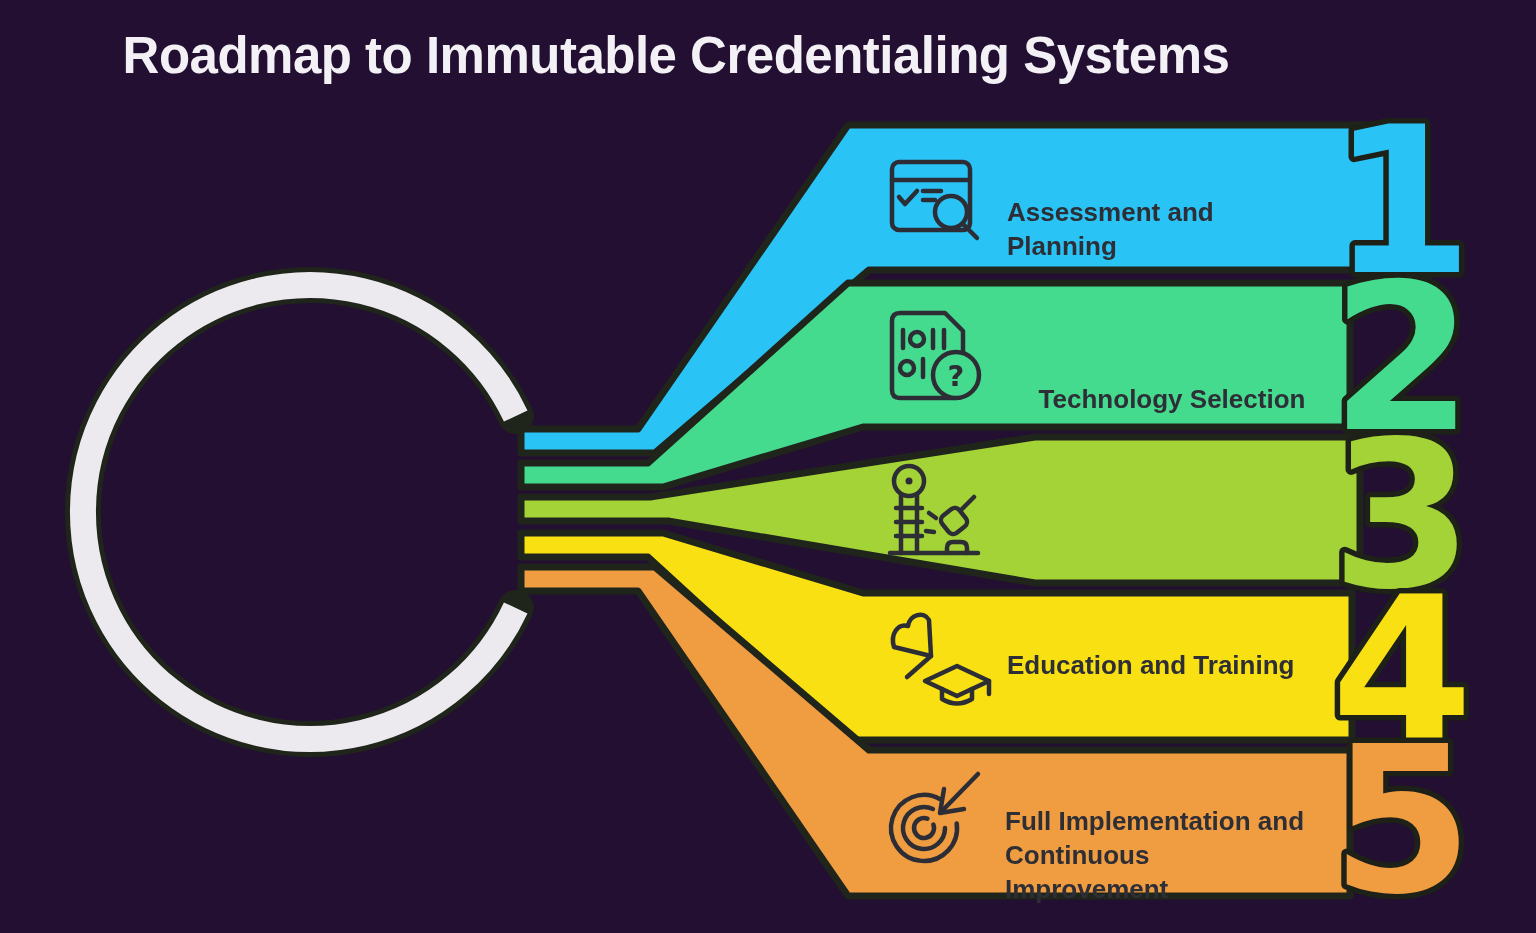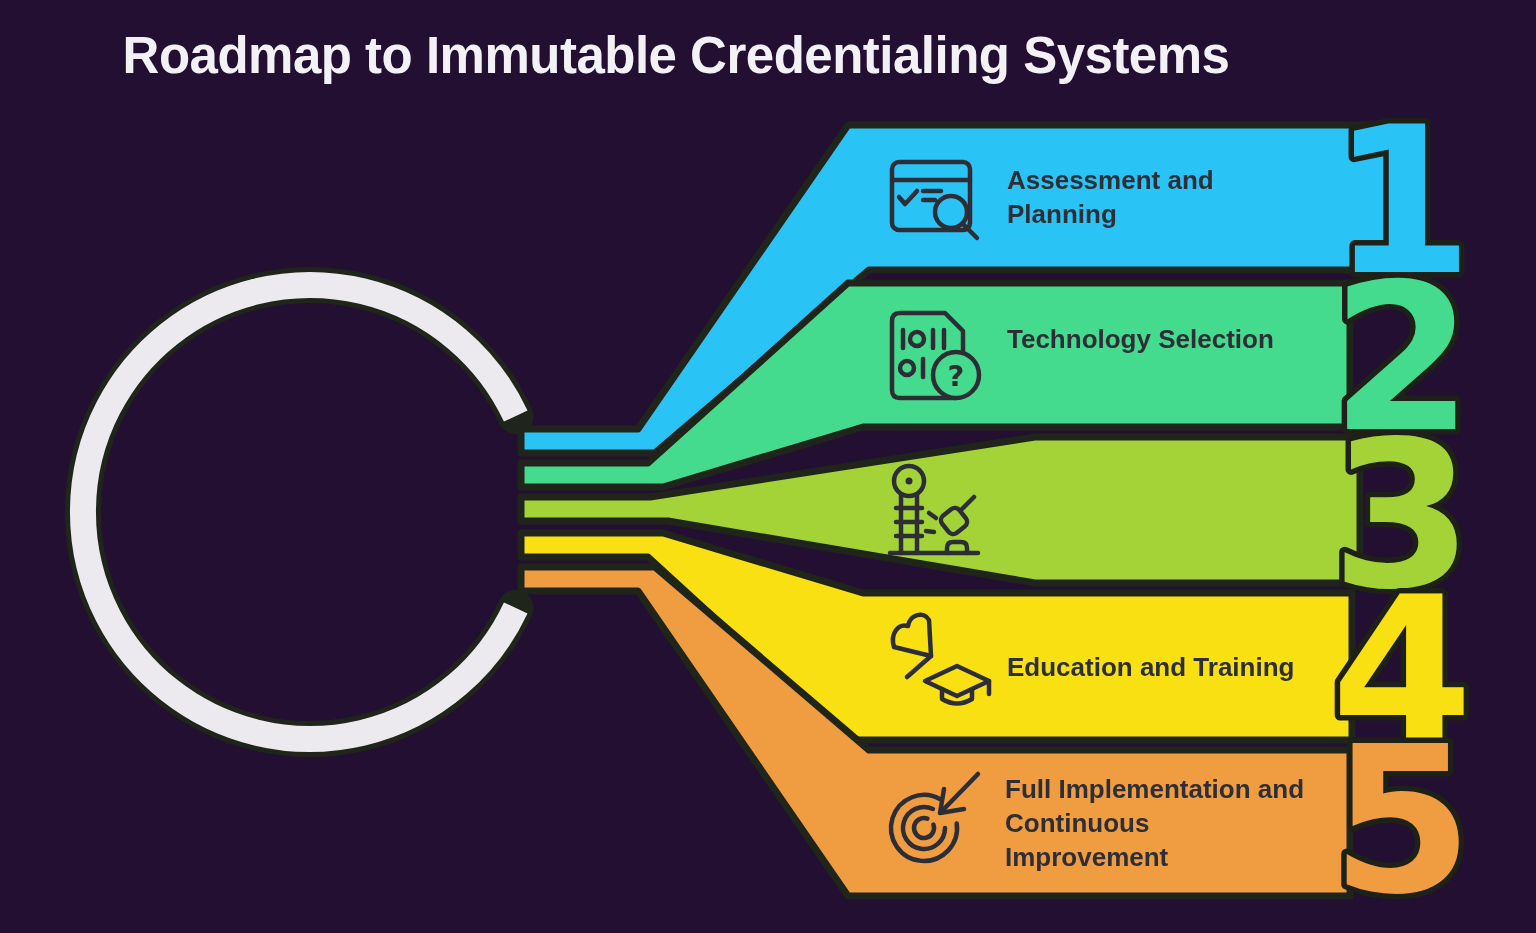--- a/index.html
+++ b/index.html
@@ -11,26 +11,26 @@
   .page-title{
     position:absolute;left:0;top:26px;width:1352px;text-align:center;
     font-size:51px;font-weight:700;letter-spacing:-0.5px;color:#f3f1f5;
   }
   .hub-label{
     position:absolute;left:130px;top:470px;width:360px;text-align:center;
     font-size:36px;line-height:44px;font-weight:700;color:#f1eff3;
   }
   .step-label{
     position:absolute;left:1007px;width:330px;
-    font-size:26px;line-height:34px;font-weight:700;color:#2e2e36;
+    font-size:26px;line-height:34px;font-weight:700;color:#2e2e36;margin-top:32px;
   }
   .step-label.l1{top:163px;}
-  .step-label.l2{top:322px;}
+  .step-label.l2{top:350px;text-align:center;}
   .step-label.l3{top:494px;}
-  .step-label.l4{top:650px;}
+  .step-label.l4{top:616px;}
   .step-label.l5{left:1005px;top:772px;}
   .icon{stroke:#2d2d36;stroke-width:4.5;fill:none;stroke-linecap:round;stroke-linejoin:round;}
   .band{stroke:#20251b;stroke-width:7;stroke-linejoin:round;}
   .num{
     font-family:"DejaVu Sans","Liberation Sans",sans-serif;font-weight:700;font-size:204px;
     stroke:#1d2117;stroke-width:11;paint-order:stroke;stroke-linejoin:round;text-anchor:middle;
   }
   .qmark{font-family:"DejaVu Sans",sans-serif;font-weight:700;font-size:29px;fill:#2d2d36;text-anchor:middle;stroke:none;}
 </style>
 </head>

